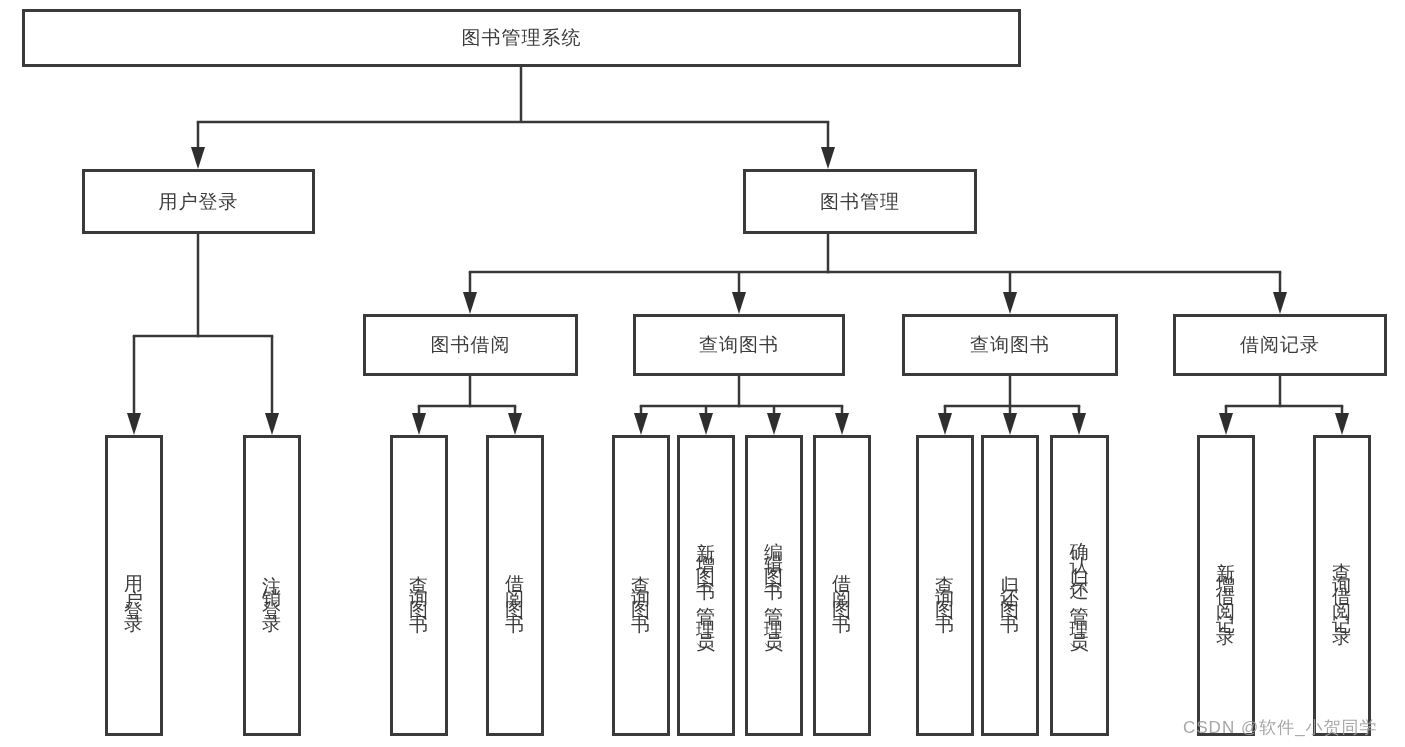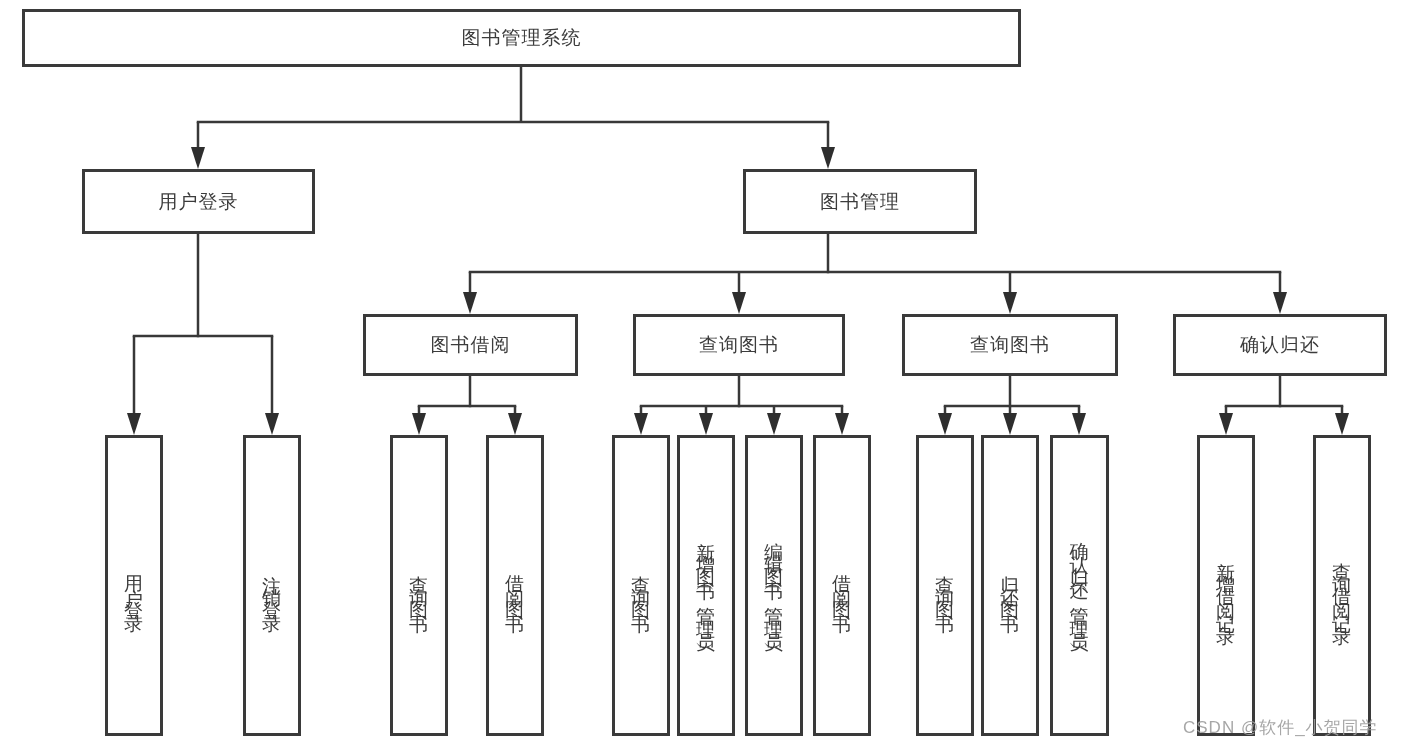--- a/index.html
+++ b/index.html
@@ -133,21 +133,21 @@
   <div class="node" style="left:363px; top:314px; width:215px; height:62px;">
     <span class="lbl">图书借阅</span>
   </div>
   <div class="node" style="left:633px; top:314px; width:212px; height:62px;">
     <span class="lbl">查询图书</span>
   </div>
   <div class="node" style="left:902px; top:314px; width:216px; height:62px;">
     <span class="lbl">查询图书</span>
   </div>
   <div class="node" style="left:1173px; top:314px; width:214px; height:62px;">
-    <span class="lbl">确认归还</span>
+    <span class="lbl">借阅记录</span>
   </div>
 
   <div class="node leaf" style="left:105px; top:435px; width:58px; height:301px;">
     <span class="lbl">用户登录</span>
   </div>
   <div class="node leaf" style="left:243px; top:435px; width:58px; height:301px;">
     <span class="lbl">注销登录</span>
   </div>
 
   <div class="node leaf" style="left:390px; top:435px; width:58px; height:301px;">

